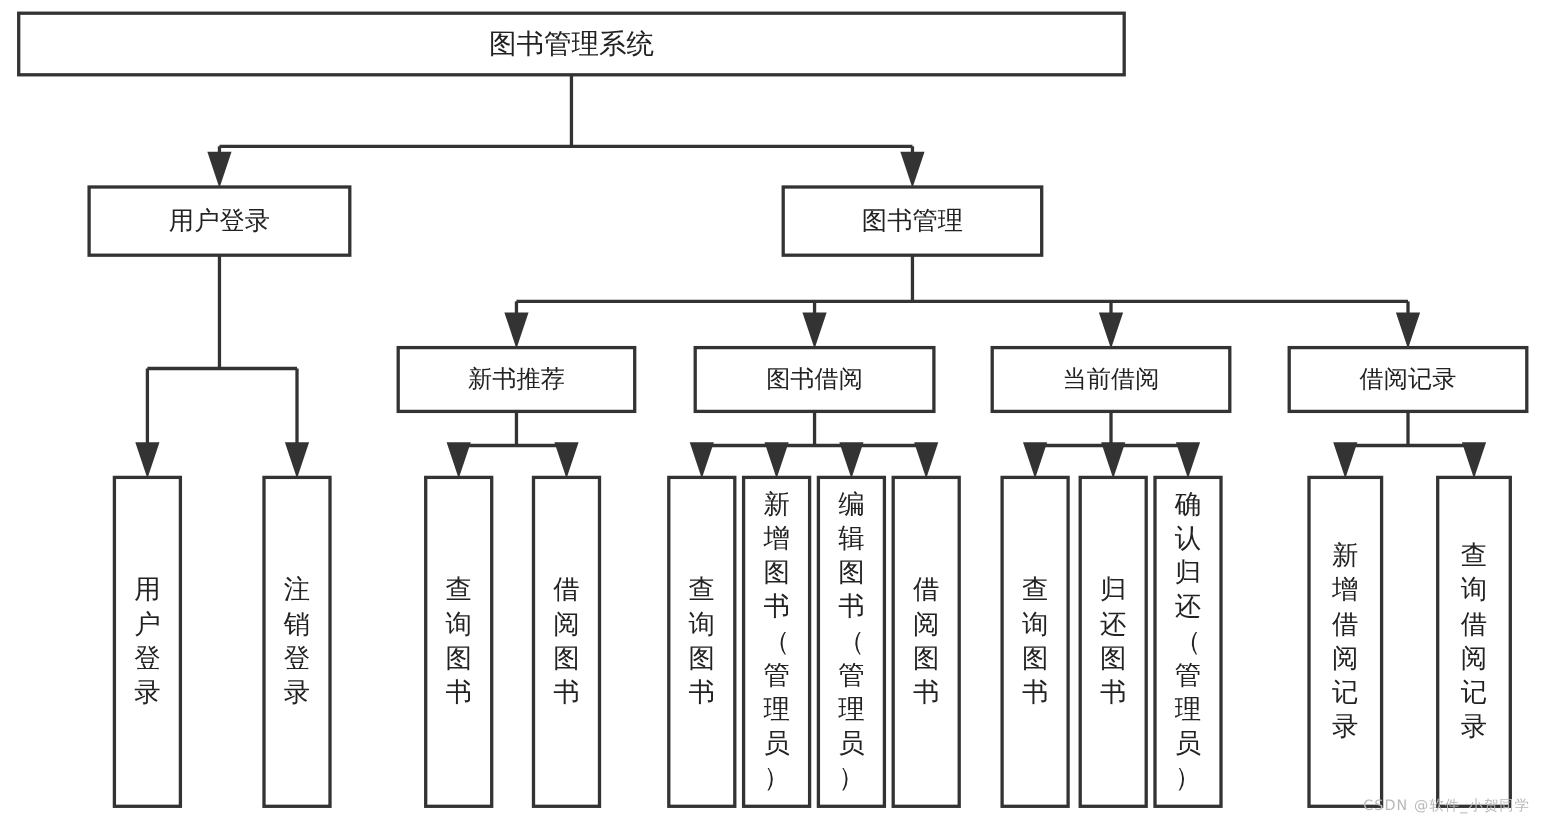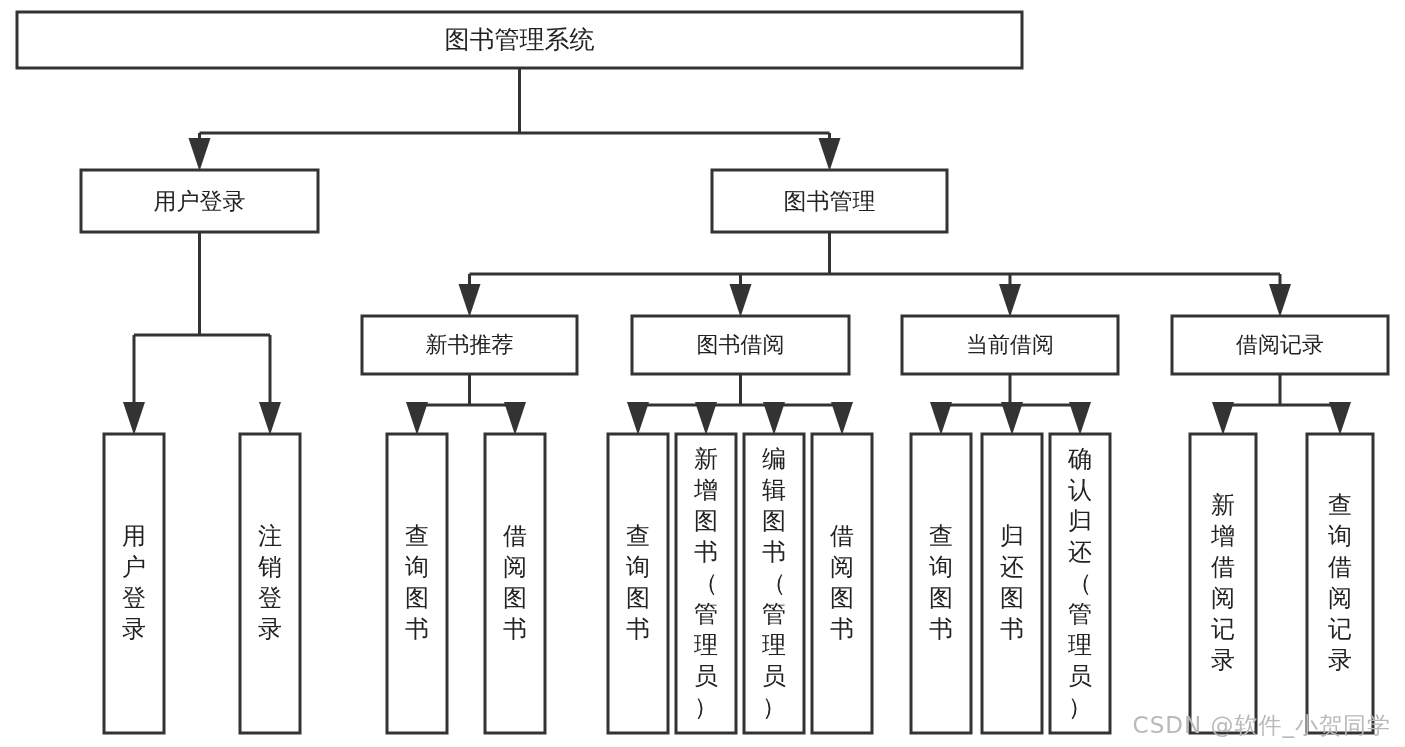--- a/index.html
+++ b/index.html
@@ -21,21 +21,21 @@
     dominant-baseline:middle;
   }
   .lvl0-label{font-size:25px;}
   .lvl1-label{font-size:23px;}
   .lvl2-label{font-size:22px;}
   .leaf-label{font-size:24px;}
   .leaf-label tspan{}
   .watermark{
     position:absolute;
     right:14px;bottom:6px;
-    font-size:23px;
+    font-size:13px;
     color:#b9b9b9;
     font-family:"DejaVu Sans","Liberation Sans",sans-serif;
     letter-spacing:1px;
     white-space:nowrap;
     pointer-events:none;
   }
 </style>
 </head>
 <body>
 

